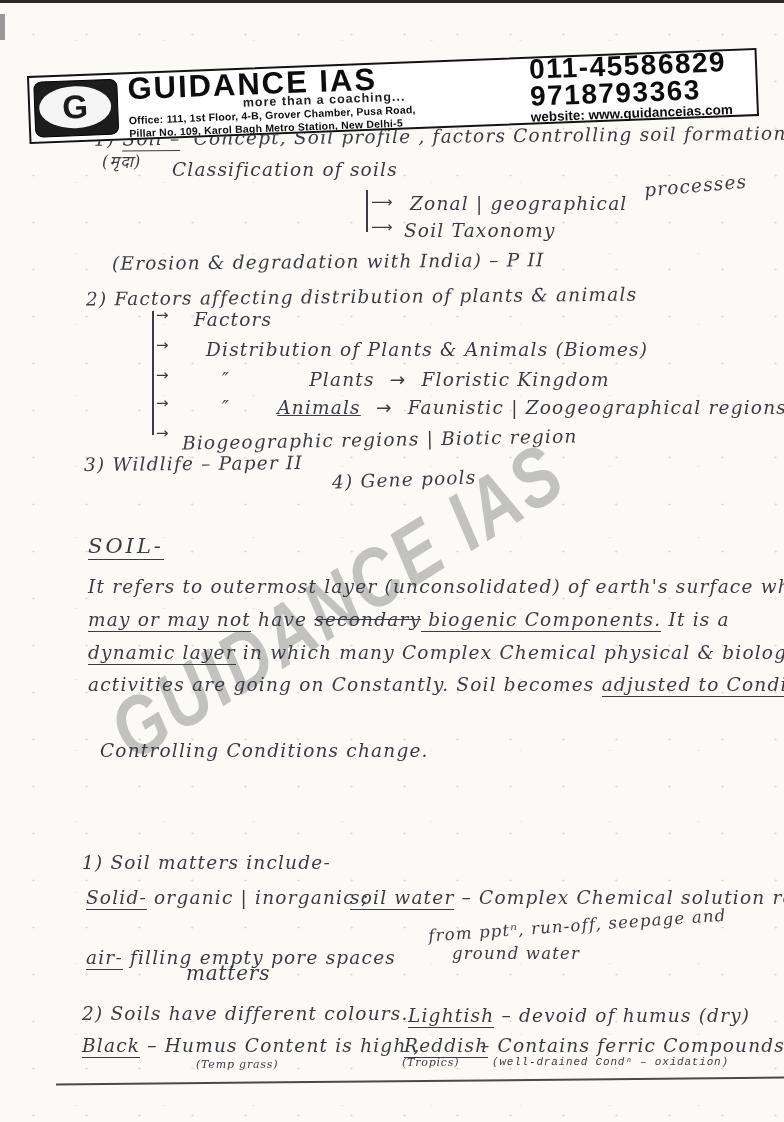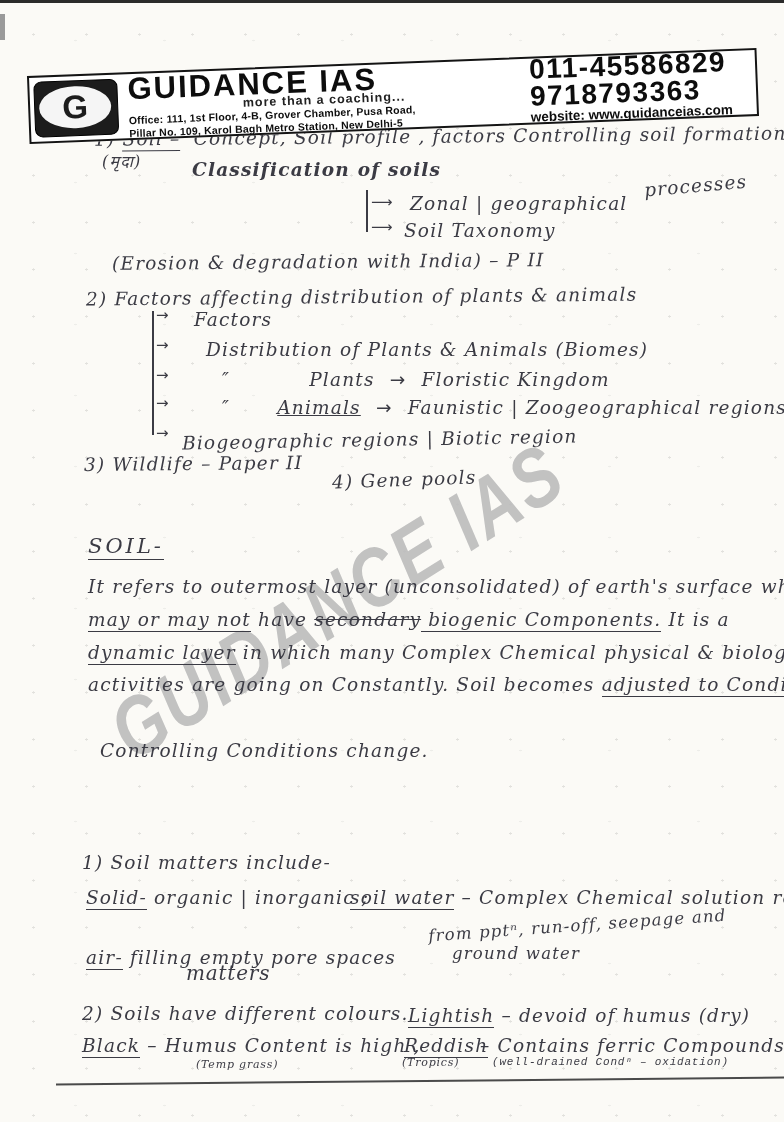--- a/index.html
+++ b/index.html
@@ -81,21 +81,21 @@
   </div>
 
   <div class="wm">GUIDANCE IAS</div>
 
   <div class="hw r05" style="left:94px;top:124px;">
     <span>1)</span>
     <span class="ul">Soil –</span>
     <span style="margin-left:6px;">Concept, Soil profile , factors Controlling soil formation, Soil forming</span>
   </div>
   <div class="hw" style="left:102px;top:152px;font-size:16px;">(मृदा)</div>
-  <div class="hw" style="left:192px;top:158px;font-weight:bold;">Classification of  soils</div>
+  <div class="hw" style="left:172px;top:158px;">Classification of  soils</div>
   <div class="hw" style="left:644px;top:174px;transform:rotate(-5deg);">processes</div>
 
   <div class="vline" style="left:366px;top:190px;height:42px;"></div>
   <div class="hw arr" style="left:371px;top:193px;font-size:15px;">⟶</div>
   <div class="hw" style="left:410px;top:192px;">Zonal | geographical</div>
   <div class="hw arr" style="left:371px;top:218px;font-size:15px;">⟶</div>
   <div class="hw" style="left:404px;top:219px;">Soil Taxonomy</div>
 
   <div class="hw r05" style="left:112px;top:250px;">(Erosion &amp; degradation with  India) – P II</div>
 

